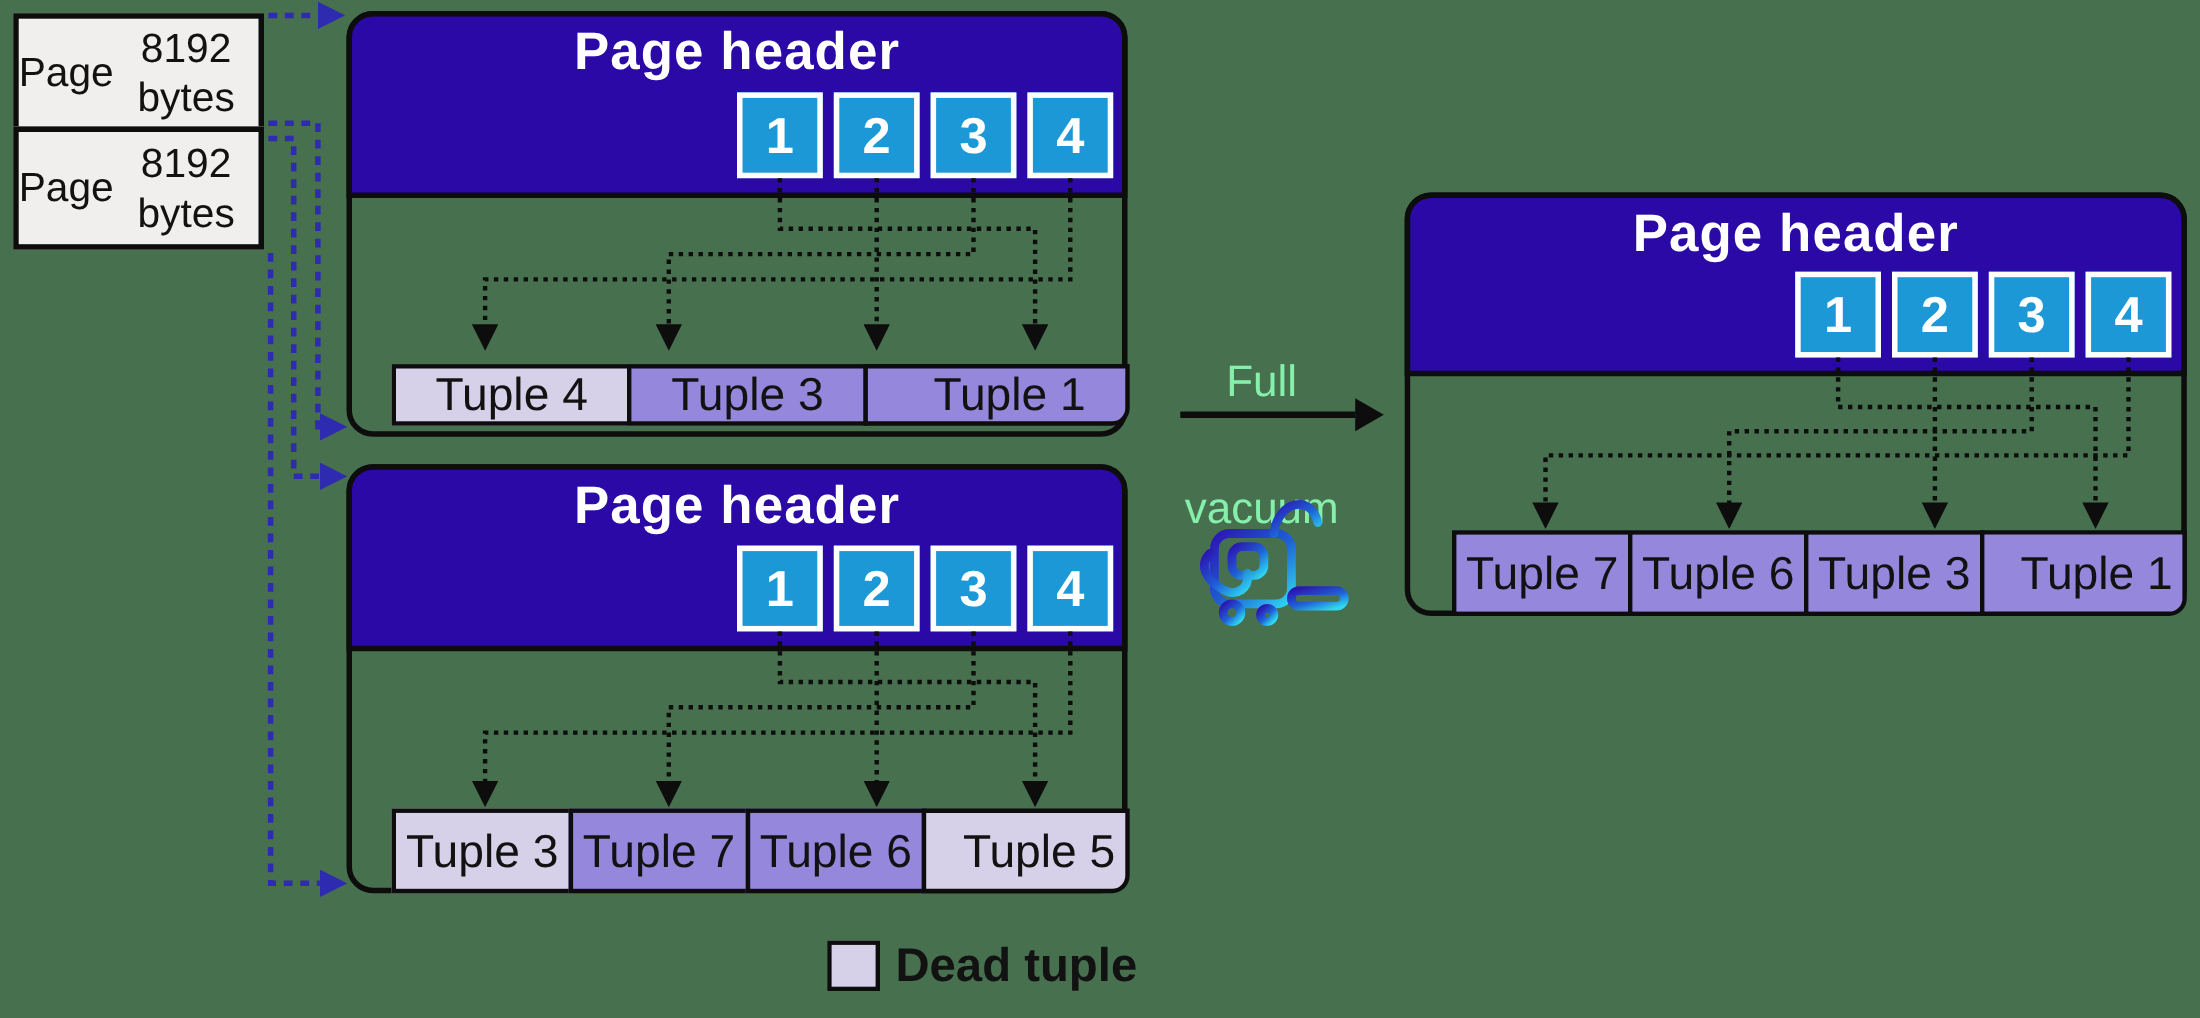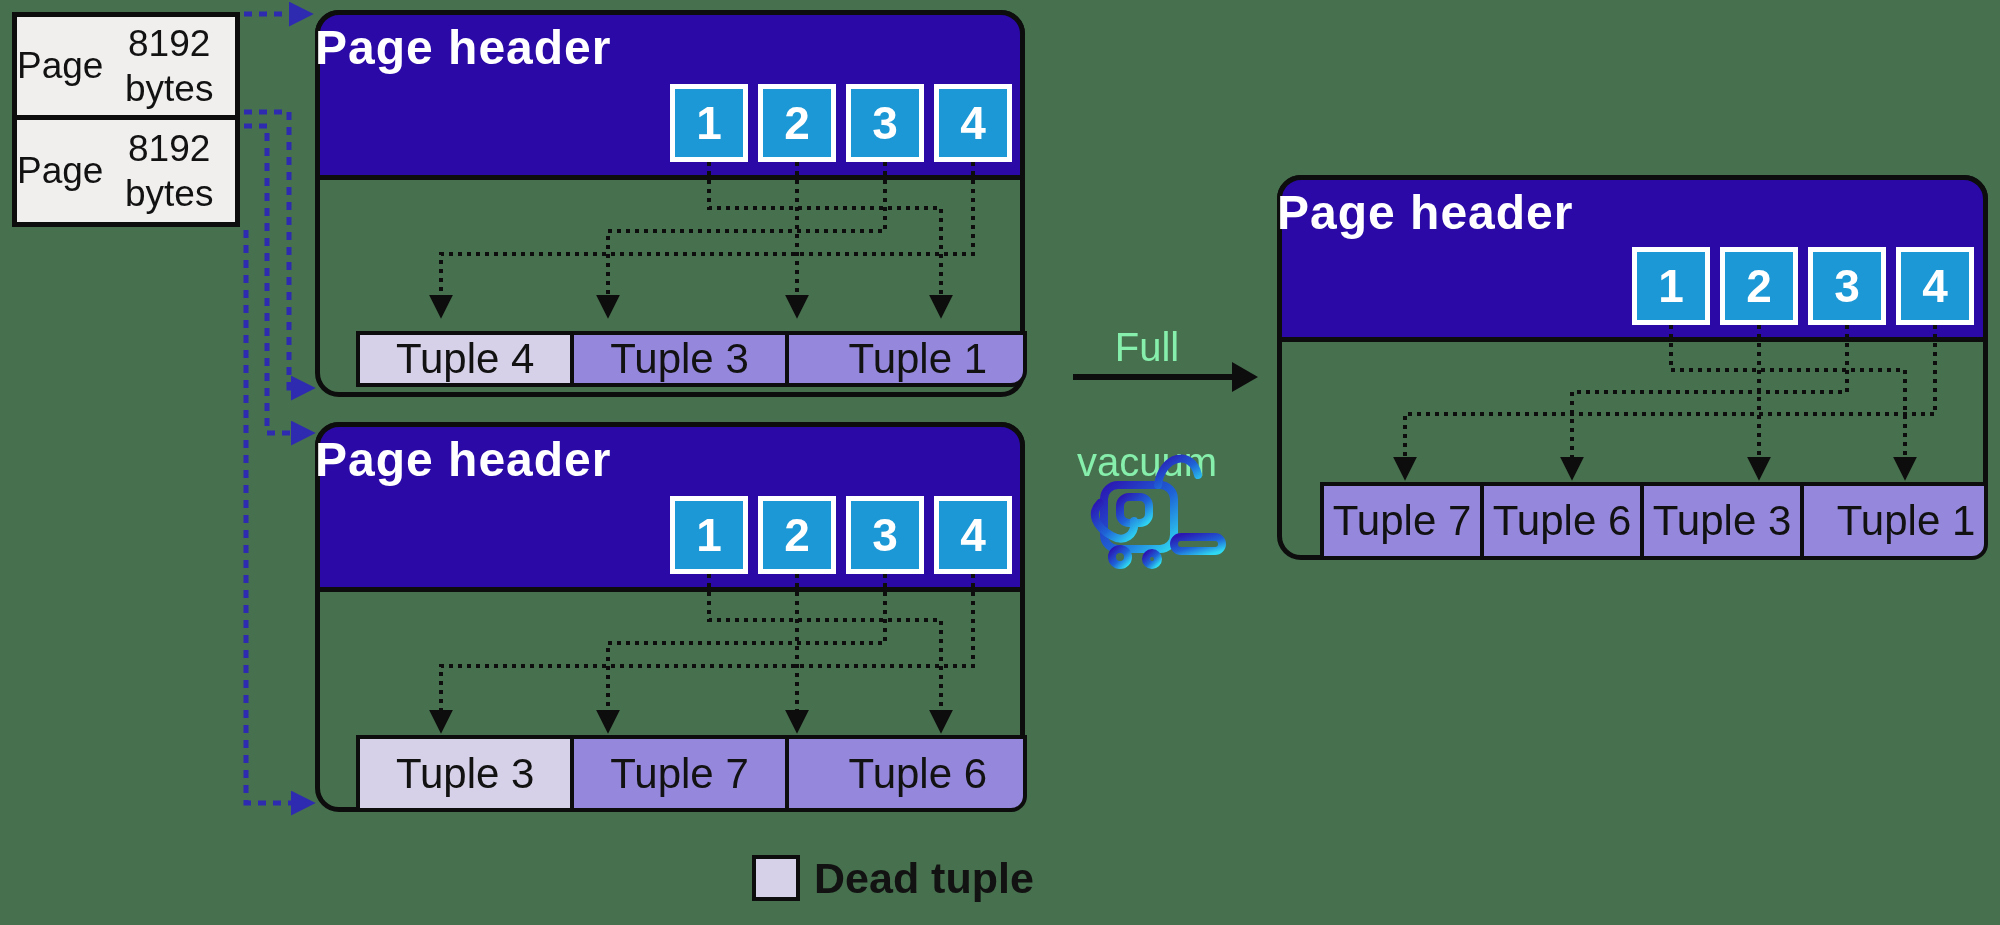--- a/index.html
+++ b/index.html
@@ -24,21 +24,21 @@
   .page-outline{
     position:absolute;border:5px solid var(--ink,#0d0d0d);
     border-radius:24px;box-sizing:border-box;background:transparent;
   }
   .page-header{
     position:absolute;background:var(--header-blue,#2A09A6);
     border:5px solid var(--ink,#0d0d0d);box-sizing:border-box;
     border-radius:24px 24px 0 0;
   }
   .page-title{
-    position:absolute;text-align:left;color:#ffffff;
+    position:absolute;text-align:center;color:#ffffff;
     font-size:48px;font-weight:700;letter-spacing:1px;
   }
   .ptr-box{
     position:absolute;width:78px;height:78px;box-sizing:border-box;
     background:var(--pointer-blue,#1B98D5);border:5px solid #ffffff;
     display:flex;align-items:center;justify-content:center;
     color:#ffffff;font-size:46px;font-weight:700;
   }
   .tuple-row{position:absolute;display:flex;}
   .tuple-cell{
@@ -99,20 +99,21 @@
 <div class="page-header" style="left:315px;top:422px;width:710px;height:170px;"></div>
 <div class="page-title" style="left:315px;top:432px;width:710px;">Page header</div>
 <div class="ptr-box" style="left:670px;top:496px;">1</div>
 <div class="ptr-box" style="left:758px;top:496px;">2</div>
 <div class="ptr-box" style="left:846px;top:496px;">3</div>
 <div class="ptr-box" style="left:934px;top:496px;">4</div>
 <div class="tuple-row" style="left:356px;top:735px;width:671px;height:77px;">
   <div class="tuple-cell" data-state="dead">Tuple 3</div>
   <div class="tuple-cell" data-state="live">Tuple 7</div>
   <div class="tuple-cell" data-state="live">Tuple 6</div>
+  <div class="tuple-cell" data-state="dead">Tuple 5</div>
 </div>
 
 <div class="page-outline" style="left:1277px;top:175px;width:711px;height:385px;"></div>
 <div class="page-header" style="left:1277px;top:175px;width:711px;height:167px;"></div>
 <div class="page-title" style="left:1277px;top:185px;width:711px;">Page header</div>
 <div class="ptr-box" style="left:1632px;top:247px;">1</div>
 <div class="ptr-box" style="left:1720px;top:247px;">2</div>
 <div class="ptr-box" style="left:1808px;top:247px;">3</div>
 <div class="ptr-box" style="left:1896px;top:247px;">4</div>
 <div class="tuple-row" style="left:1320px;top:482px;width:668px;height:78px;">

